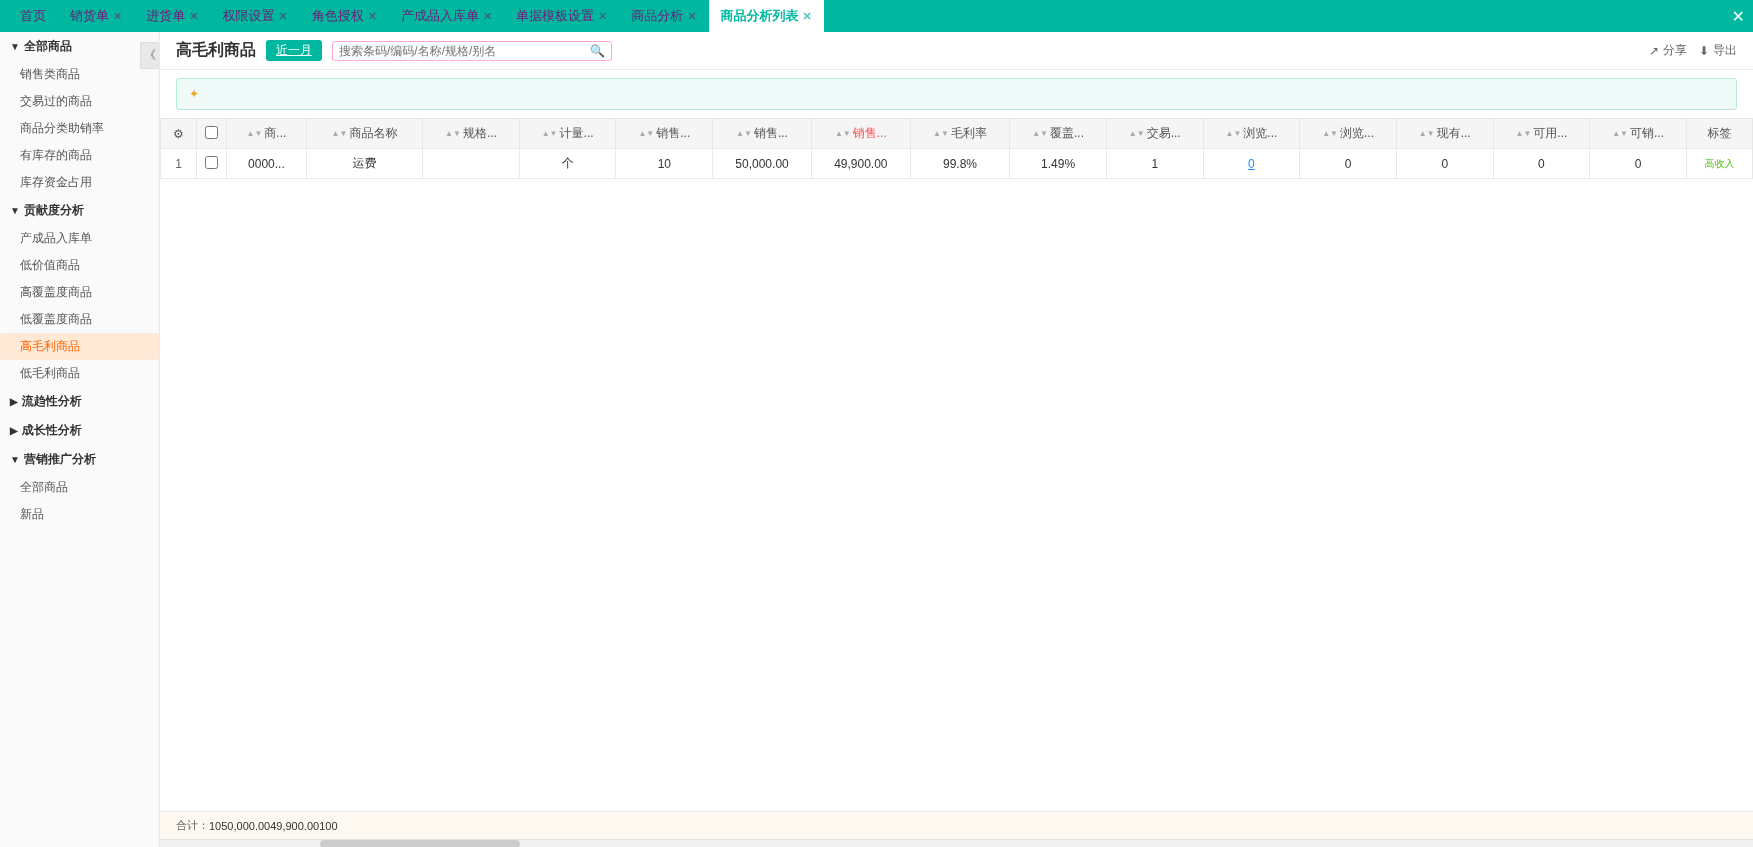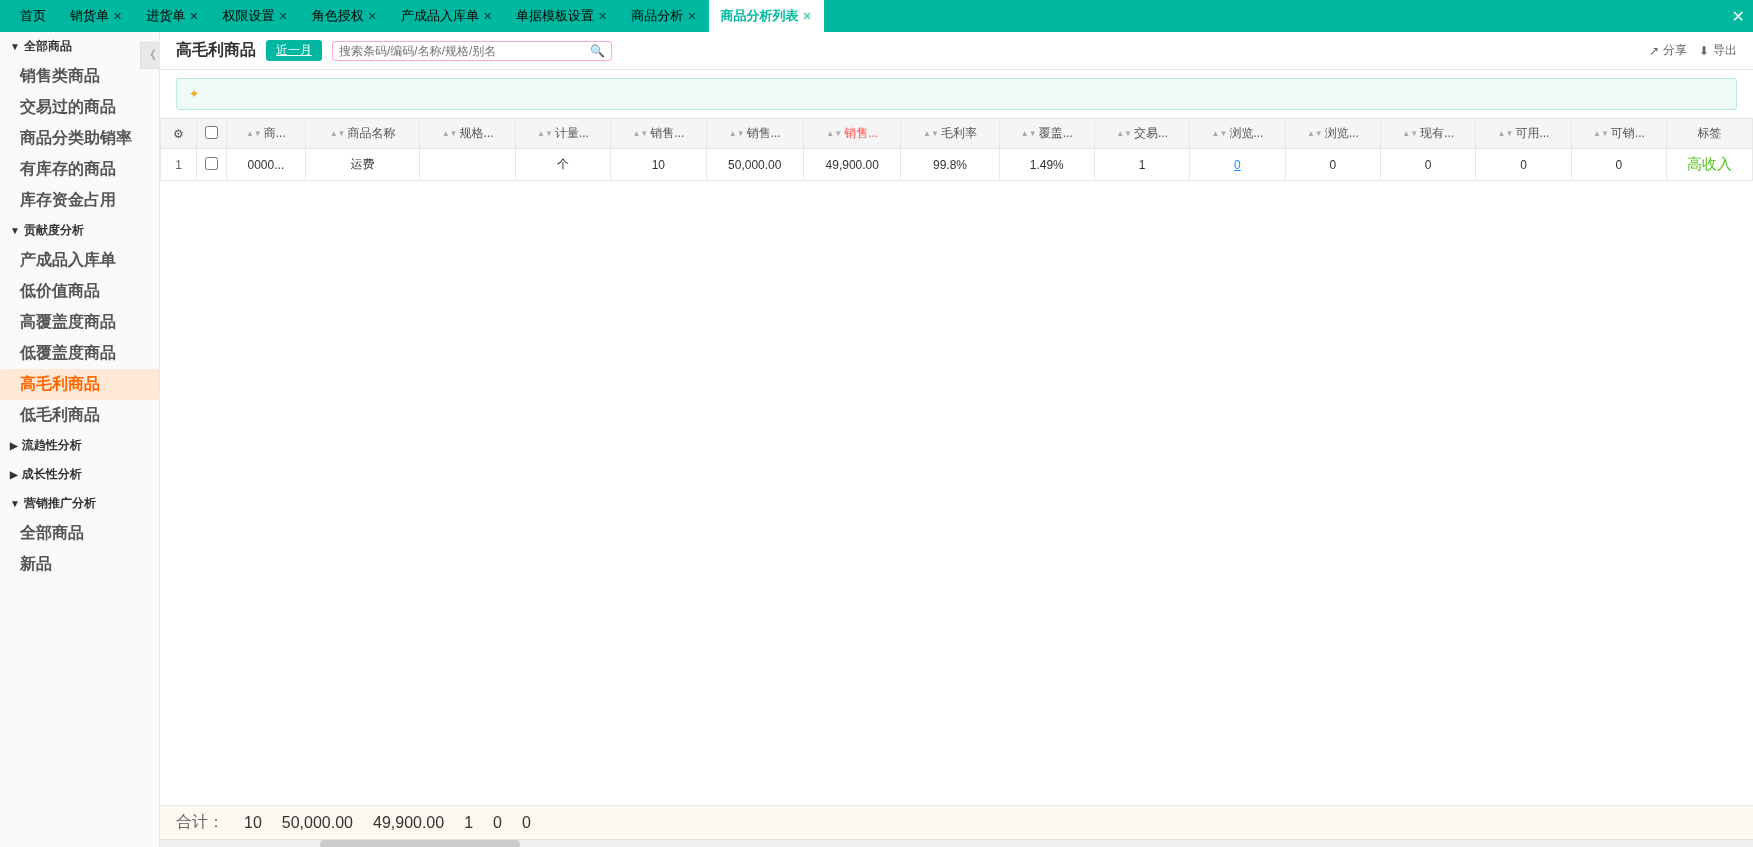--- a/index.html
+++ b/index.html
@@ -16,21 +16,21 @@
       position: relative;
     }
     .top-nav-item {
       padding: 0 12px;
       height: 32px;
       display: flex;
       align-items: center;
       cursor: pointer;
       font-size: 13px;
       white-space: nowrap;
-      color: #000000;
+      color: #701a75;
     }
     .top-nav-item.active {
       background: white;
       color: #00b8a0;
       font-weight: bold;
     }
     .top-nav-item .close-btn {
       margin-left: 4px;
       font-size: 11px;
       opacity: 0.7;
@@ -81,22 +81,21 @@
       font-size: 12px;
     }
     .sidebar-group-header .arrow {
       margin-right: 4px;
       font-size: 10px;
     }
     .sidebar-item {
       padding: 5px 10px 5px 20px;
       cursor: pointer;
       color: #555;
-      font-size: 16px;
-      font-weight: bold;
+      font-size: 12px;
     }
     .sidebar-item.active {
       background: #ffe8d6;
       color: #ff6600;
       border-radius: 3px;
     }
 
     
     .content-area {
       flex: 1;
@@ -210,33 +209,32 @@
       vertical-align: middle;
     }
     tbody td {
       border: 1px solid #e8e8e8;
       padding: 6px 8px;
       text-align: center;
       color: #333;
     }
     .tag-high-income {
       color: #52c41a;
-      font-size: 15px;
+      font-size: 10px;
     }
 
     
     .table-footer {
       background: #fdf8f0;
       border-top: 1px solid #e8e8e8;
       padding: 6px 16px;
       display: flex;
       align-items: center;
-      font-size: 16px;
+      font-size: 11px;
       color: #333;
-      gap: 20px;
     }
     .footer-label { color: #666; }
     .footer-scrollbar {
       height: 8px;
       background: #f0f0f0;
       border-top: 1px solid #e0e0e0;
       position: relative;
     }
     .footer-scrollbar-thumb {
       position: absolute;

